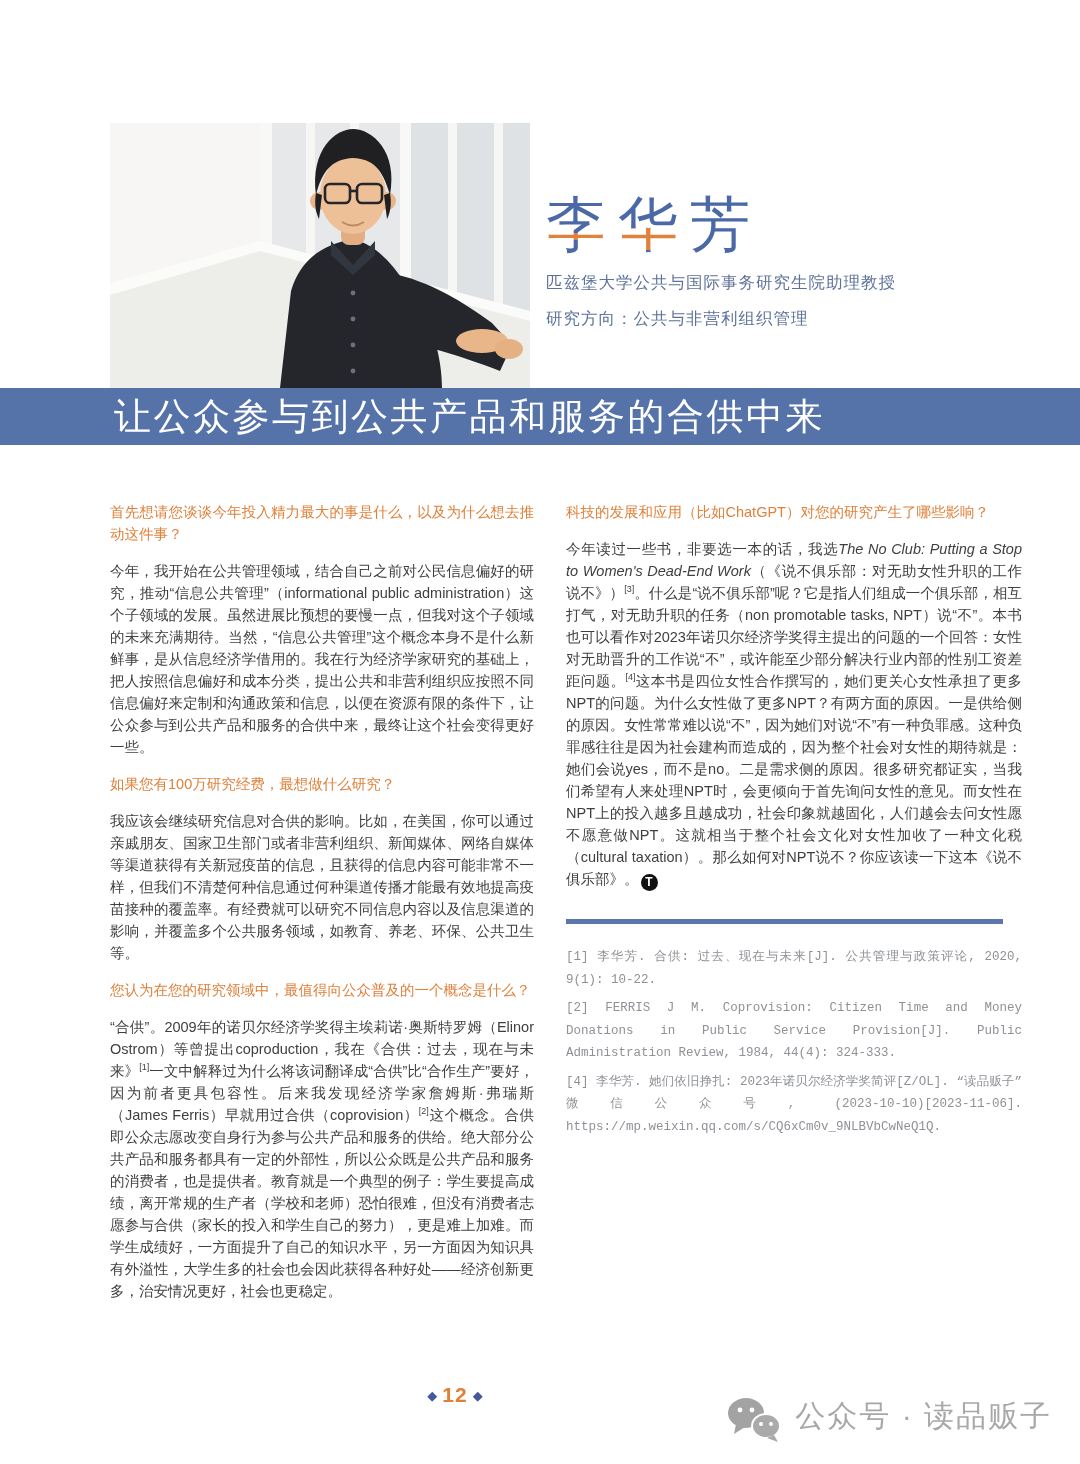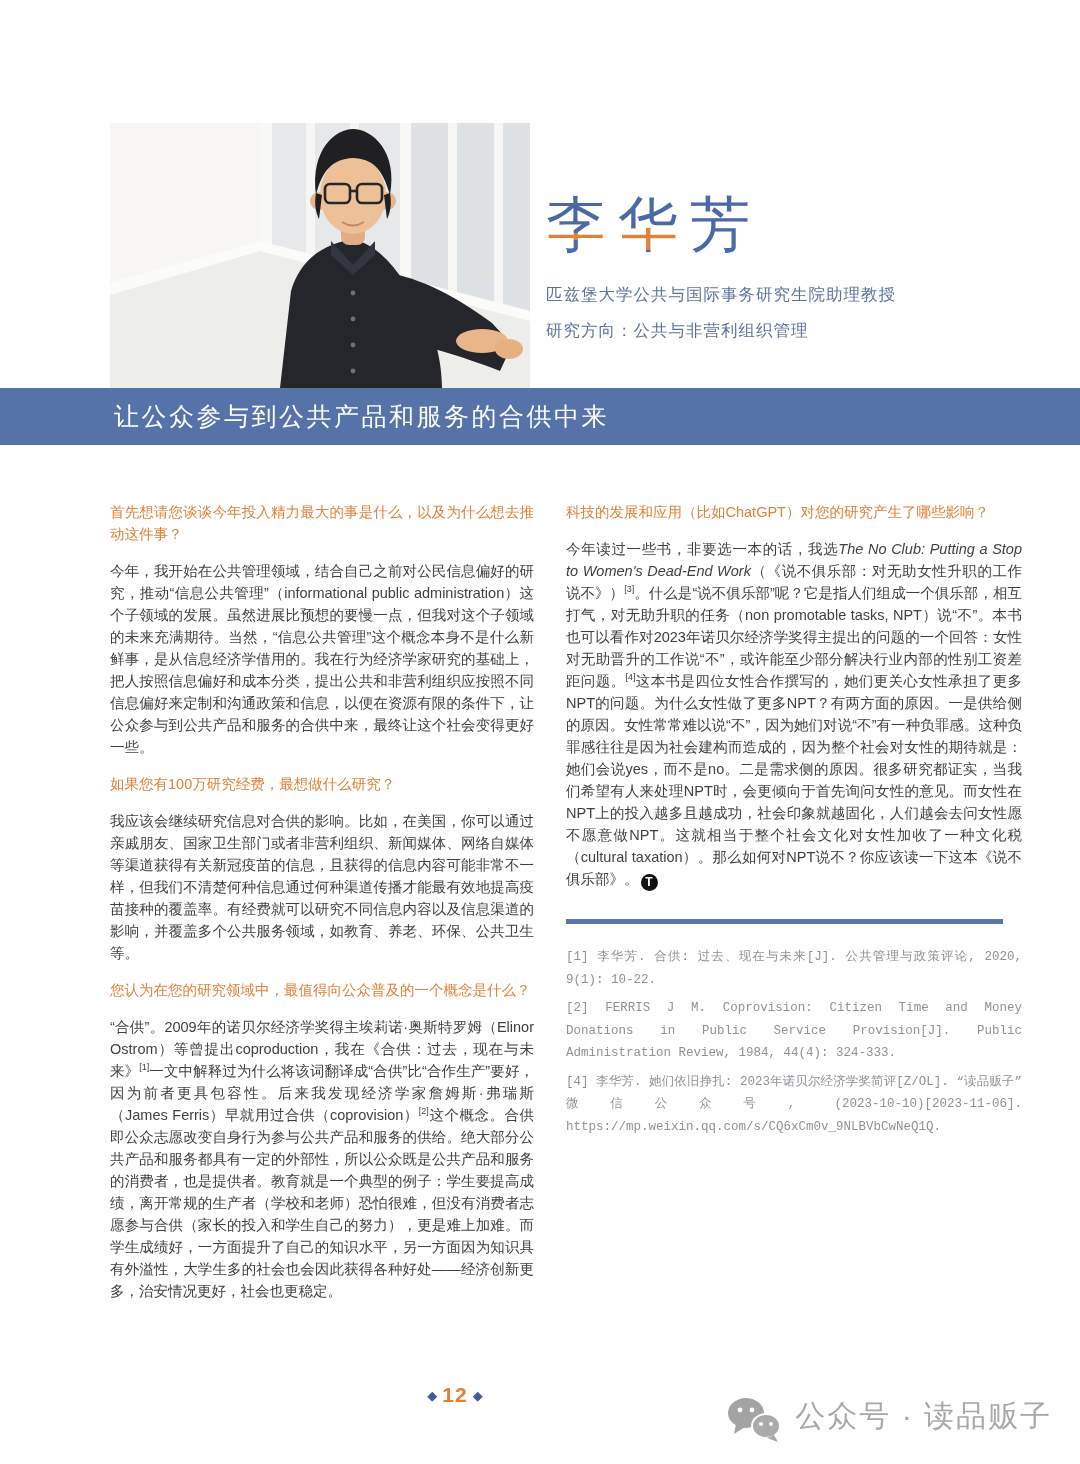--- a/index.html
+++ b/index.html
@@ -11,27 +11,27 @@
 
   
   .profile{position:absolute;left:546px;top:192px;width:500px;}
   .name{font-size:60px;line-height:1.1;letter-spacing:12px;color:#4a69a6;font-weight:500;}
   @supports (-webkit-background-clip: text){
     .name .c1{background:linear-gradient(180deg,#4a69a6 0 62%,#e0813c 62% 73%,#4a69a6 73% 100%);
               -webkit-background-clip:text;-webkit-text-fill-color:transparent;}
     .name .c2{background:linear-gradient(180deg,#4a69a6 0 55%,#e0813c 55% 88%,#4a69a6 88% 100%);
               -webkit-background-clip:text;-webkit-text-fill-color:transparent;}
   }
-  .aff{margin-top:26px;font-size:16.5px;color:#5e7299;letter-spacing:1px;}
+  .aff{margin-top:14px;font-size:16.5px;color:#5e7299;letter-spacing:1px;}
   .research{margin-top:14px;font-size:16.5px;color:#5e7299;letter-spacing:1px;}
 
   
   .banner{position:absolute;left:0;top:388px;width:1080px;height:57px;background:#5673a9;
           display:flex;align-items:center;}
-  .banner-title{color:#ffffff;font-size:25px;letter-spacing:2.5px;padding-left:114px;font-weight:400;}
+  .banner-title{color:#ffffff;font-size:37px;letter-spacing:2.5px;padding-left:114px;font-weight:400;}
 
   
   .columns{position:absolute;left:110px;top:497px;width:912px;display:flex;}
   .col-left{width:424px;margin-right:32px;}
   .col-right{width:456px;}
   .q{color:#e0813c;font-size:14.5px;line-height:22px;text-align:justify;margin:15px 0;}
   .a{color:#3f3f3f;font-size:14.5px;line-height:22px;text-align:justify;margin:15px 0;}
   .col-left .q:first-child,.col-right .q:first-child{margin-top:4px;}
   .sup{font-size:9px;vertical-align:super;line-height:0;}
   .booktitle{font-style:italic;}

